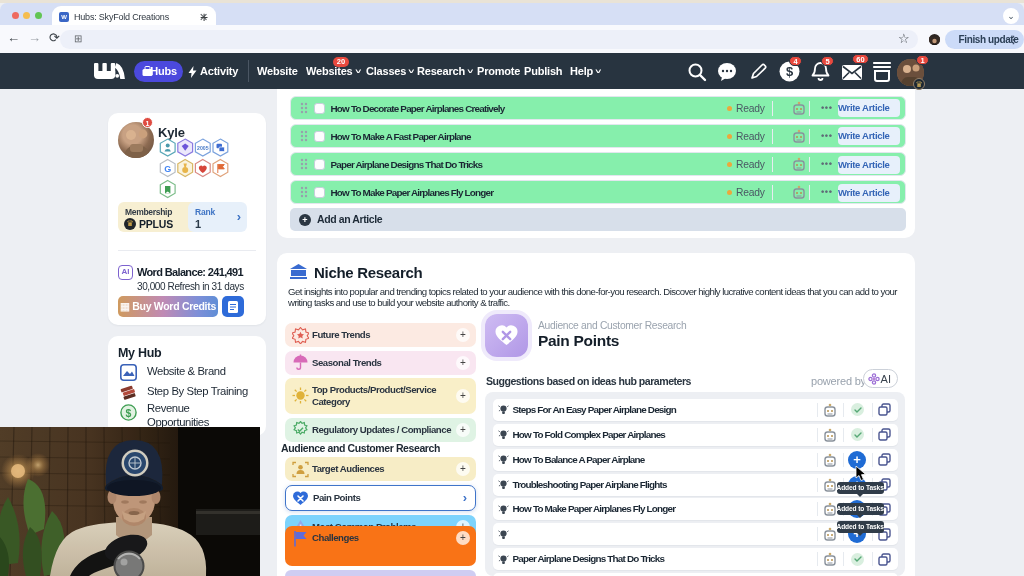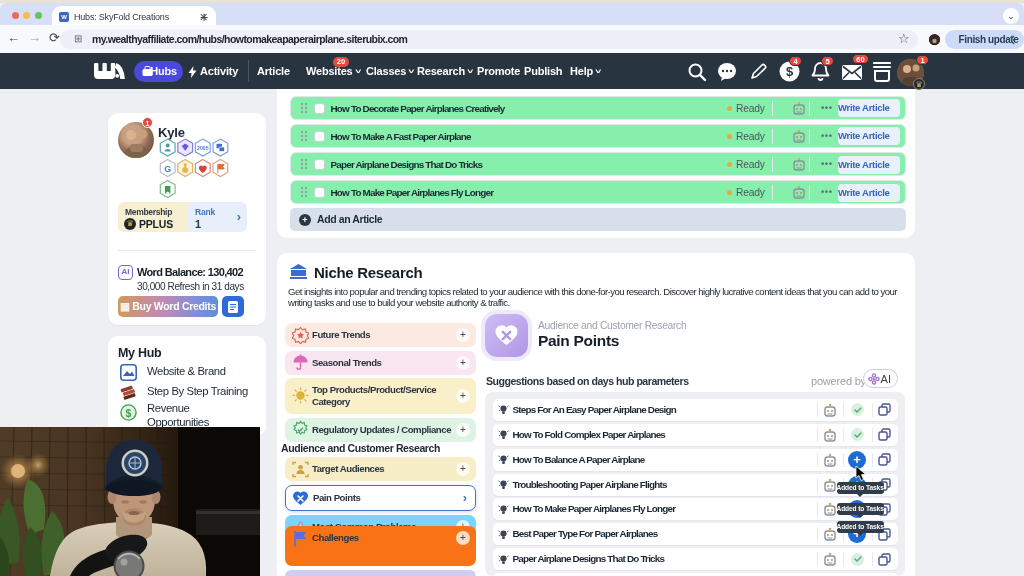--- a/index.html
+++ b/index.html
@@ -98,21 +98,20 @@
   <div class="abs" id="tab"><div class="abs favicon">W</div><span style="margin-left:22px">Hubs: SkyFold Creations</span><div class="abs" id="tabx">✕</div></div>
   <div class="abs" id="newtab">+</div>
   <div class="abs" id="tbchev">⌄</div>
 </div>
 <div class="abs" id="toolbar">
   <div class="abs tbico" style="left:7px">←</div>
   <div class="abs tbico" style="left:28px;color:#9aa0a6">→</div>
   <div class="abs tbico" style="left:49px">⟳</div>
   <div class="abs" id="urlbar">
     <div class="abs tbico" style="left:14px;top:3px;font-size:10px;color:#5f6368">⊞</div>
-    <div class="abs" id="urltxt">my.wealthyaffiliate.com/hubs/howtomakeapaperairplane.siterubix.com</div>
   </div>
   <div class="abs tbico" style="left:898px;top:6px">☆</div>
   <div class="abs" style="left:929px;top:9px;width:11px;height:11px;border-radius:50%;overflow:hidden;background:#2e2622"><svg width="11" height="11" viewBox="0 0 11 11">
         <rect width="11" height="11" fill="#352a24"></rect>
         <circle cx="5.5" cy="4" r="2.2" fill="#c29877"></circle>
         <path d="M1.5 11 q1-4 4-4 q3 0 4 4z" fill="#191512"></path>
       </svg></div>
   <div class="abs" id="finish">Finish update<span style="position:absolute;right:6px;color:#41506b">⋮</span></div>
 </div>
 
@@ -129,21 +128,21 @@
   </svg>
   <div class="abs" id="hubspill"><svg class="abs" style="left:8px;top:5px" width="11" height="11" viewBox="0 0 11 11">
         <rect x="0.5" y="3" width="10" height="7" rx="1.5" fill="#fff"></rect>
         <rect x="3" y="0.5" width="5" height="3" rx="1" fill="none" stroke="#fff"></rect>
       </svg>Hubs</div>
   <svg class="abs" style="left:188px;top:13px" width="9" height="12" viewBox="0 0 9 12">
       <path d="M5.5 0 L0.5 7 H3.5 L3 12 L8.5 4.5 H5Z" fill="#fff"></path>
     </svg>
   <div class="abs ni" style="left:200px">Activity</div>
   <div class="abs" id="navdiv"></div>
-  <div class="abs ni" style="left:257px">Article</div>
+  <div class="abs ni" style="left:257px">Website</div>
   <div class="abs ni" style="left:306px">Websites<span class="chev">˅</span></div>
   <div class="abs badge" style="left:333px;top:4px;width:16px">20</div>
   <div class="abs ni" style="left:366px">Classes<span class="chev">˅</span></div>
   <div class="abs ni" style="left:417px">Research<span class="chev">˅</span></div>
   <div class="abs ni" style="left:477px">Promote</div>
   <div class="abs ni" style="left:524px">Publish</div>
   <div class="abs ni" style="left:570px">Help<span class="chev">˅</span></div>
 
   <svg class="abs" style="left:687px;top:9px" width="20" height="20" viewBox="0 0 20 20">
       <circle cx="8.5" cy="8.5" r="6" fill="none" stroke="#fff" stroke-width="2"></circle>
@@ -231,21 +230,21 @@
     <div class="abs" style="left:6px;top:15.5px;width:12px;height:12px;border-radius:50%;background:#20252b;color:#e9b94e;font-size:8px;line-height:12px;text-align:center">♛</div>
     <div class="abs" style="left:21px;top:16px;font-size:10.5px;font-weight:bold;color:#141e29;letter-spacing:-.2px">PPLUS</div>
   </div>
   <div class="abs mbox" id="rankbox">
     <div class="abs" style="left:7px;top:4.5px;font-size:8.5px;font-weight:bold;color:#3f74c4;letter-spacing:-.2px">Rank</div>
     <div class="abs" style="left:7px;top:15.5px;font-size:11px;font-weight:bold;color:#2c3b4a">1</div>
     <div class="abs" style="right:6px;top:7px;color:#3f74c4;font-size:13px;font-weight:bold">›</div>
   </div>
   <div class="abs" id="divline"></div>
   <div class="abs" id="aichip">AI</div>
-  <div class="abs" id="wbal">Word Balance: 130,402</div>
+  <div class="abs" id="wbal">Word Balance: 241,491</div>
   <div class="abs" id="refresh">30,000 Refresh in 31 days</div>
   <div class="abs" id="buybtn"><span style="opacity:.9">▦</span> Buy Word Credits</div>
   <div class="abs" id="docbtn">
       <svg style="position:absolute;left:5px;top:3.5px" width="12" height="14" viewBox="0 0 12 14">
         <rect x="1" y="1" width="10" height="12" rx="1.5" fill="#fff"></rect>
         <path d="M3 4.5 h6 M3 7 h6 M3 9.5 h4" stroke="#2e6bd9" stroke-width="1.1"></path>
       </svg>
     </div>
 </div>
 <div class="abs card" id="hubcard">
@@ -478,21 +477,21 @@
   <div class="abs cat" style="top:317px;height:6px;background:#cfcdf2;border-radius:7px 7px 0 0"></div>
 
   <div class="abs" id="ppicon">
       <svg style="position:absolute;left:9px;top:9px" width="25" height="25" viewBox="0 0 17 17">
         <path d="M8.5 15 C5 12 1 9.5 1 5.8 A4.3 4.3 0 0 1 8.5 3 A4.3 4.3 0 0 1 16 5.8 C16 9.5 12 12 8.5 15 Z" fill="#fff"></path>
         <path d="M6 6 l5 5 M11 6 l-5 5" stroke="#b097e6" stroke-width="1.6" stroke-linecap="round"></path>
       </svg>
     </div>
   <div class="abs" id="pplabel">Audience and Customer Research</div>
   <div class="abs" id="pptitle">Pain Points</div>
-  <div class="abs" id="sugg">Suggestions based on days hub parameters</div>
+  <div class="abs" id="sugg">Suggestions based on ideas hub parameters</div>
   <div class="abs" id="powered">powered by</div>
   <div class="abs" id="aipill"><svg style="position:absolute;left:4px;top:3px" width="12" height="12" viewBox="0 0 12 12">
         <g fill="none" stroke="#9c6fd6" stroke-width="1.3">
           <circle cx="6" cy="2.5" r="1.6"></circle>
           <circle cx="2.5" cy="6" r="1.6"></circle>
           <circle cx="9.5" cy="6" r="1.6"></circle>
           <circle cx="6" cy="9.5" r="1.6"></circle>
         </g>
         <circle cx="6" cy="6" r="1.2" fill="#b97fd4"></circle>
       </svg>AI</div>
@@ -643,21 +642,20 @@
     <div class="abs srow" style="top:131.4px">
       <svg class="abs sbulb" viewBox="0 0 12 12">
           <circle cx="6" cy="5" r="3.4" fill="#3c4652"></circle>
           <rect x="4.6" y="8.2" width="2.8" height="2.6" rx="0.8" fill="#3c4652"></rect>
           <g stroke="#3c4652" stroke-width="0.9">
             <line x1="0.5" y1="2" x2="2" y2="3"></line>
             <line x1="10" y1="3" x2="11.5" y2="2"></line>
             <line x1="1" y1="7.5" x2="2.4" y2="7"></line>
           </g>
         </svg>
-      <div class="abs stitle">Best Paper Type For Paper Airplanes</div>
       <div class="abs ssep" style="left:324px"></div>
         <svg class="abs srobot" viewBox="0 0 14 15">
           <rect x="2" y="4" width="10" height="9" rx="2.5" fill="none" stroke="#8a929c" stroke-width="1.4"></rect>
           <circle cx="7" cy="2" r="1.3" fill="#c9a96a"></circle>
           <circle cx="5" cy="8" r="1" fill="#b6924f"></circle>
           <circle cx="9" cy="8" r="1" fill="#b6924f"></circle>
           <path d="M4.5 11 h5" stroke="#8a929c"></path>
         </svg>
         <div class="abs ssep" style="left:350px"></div>
       <div class="abs sadd">+</div>

